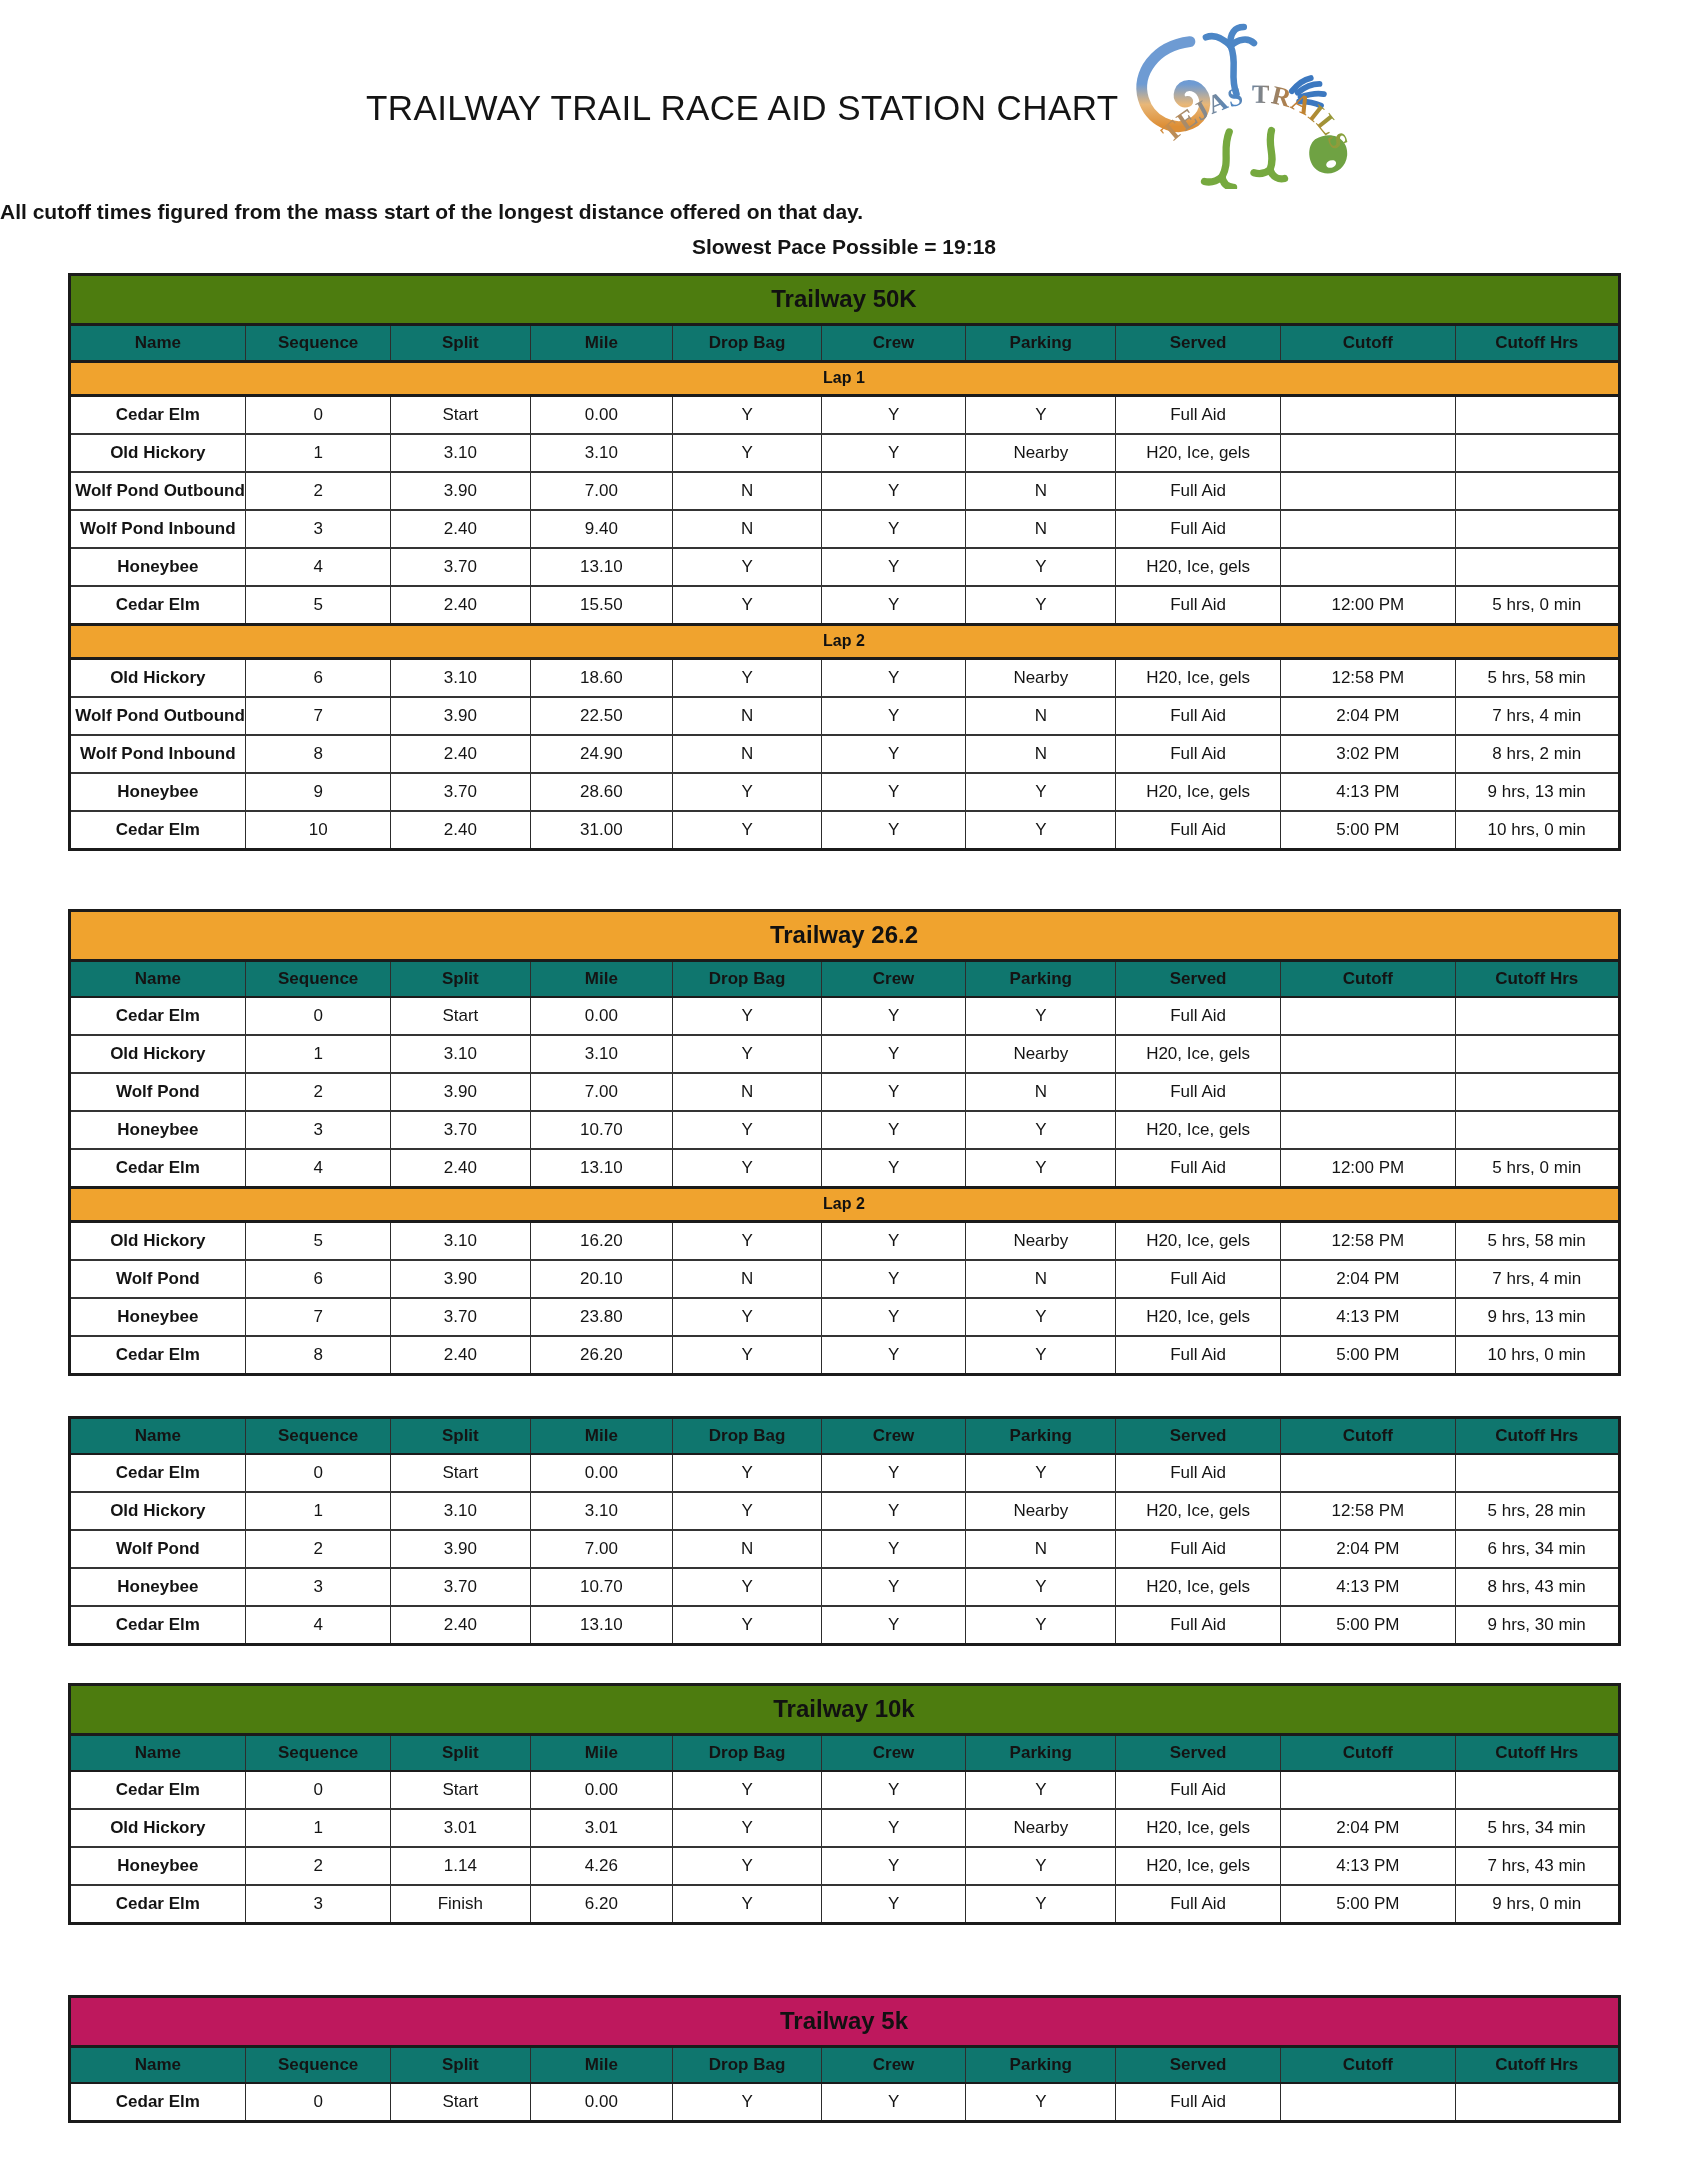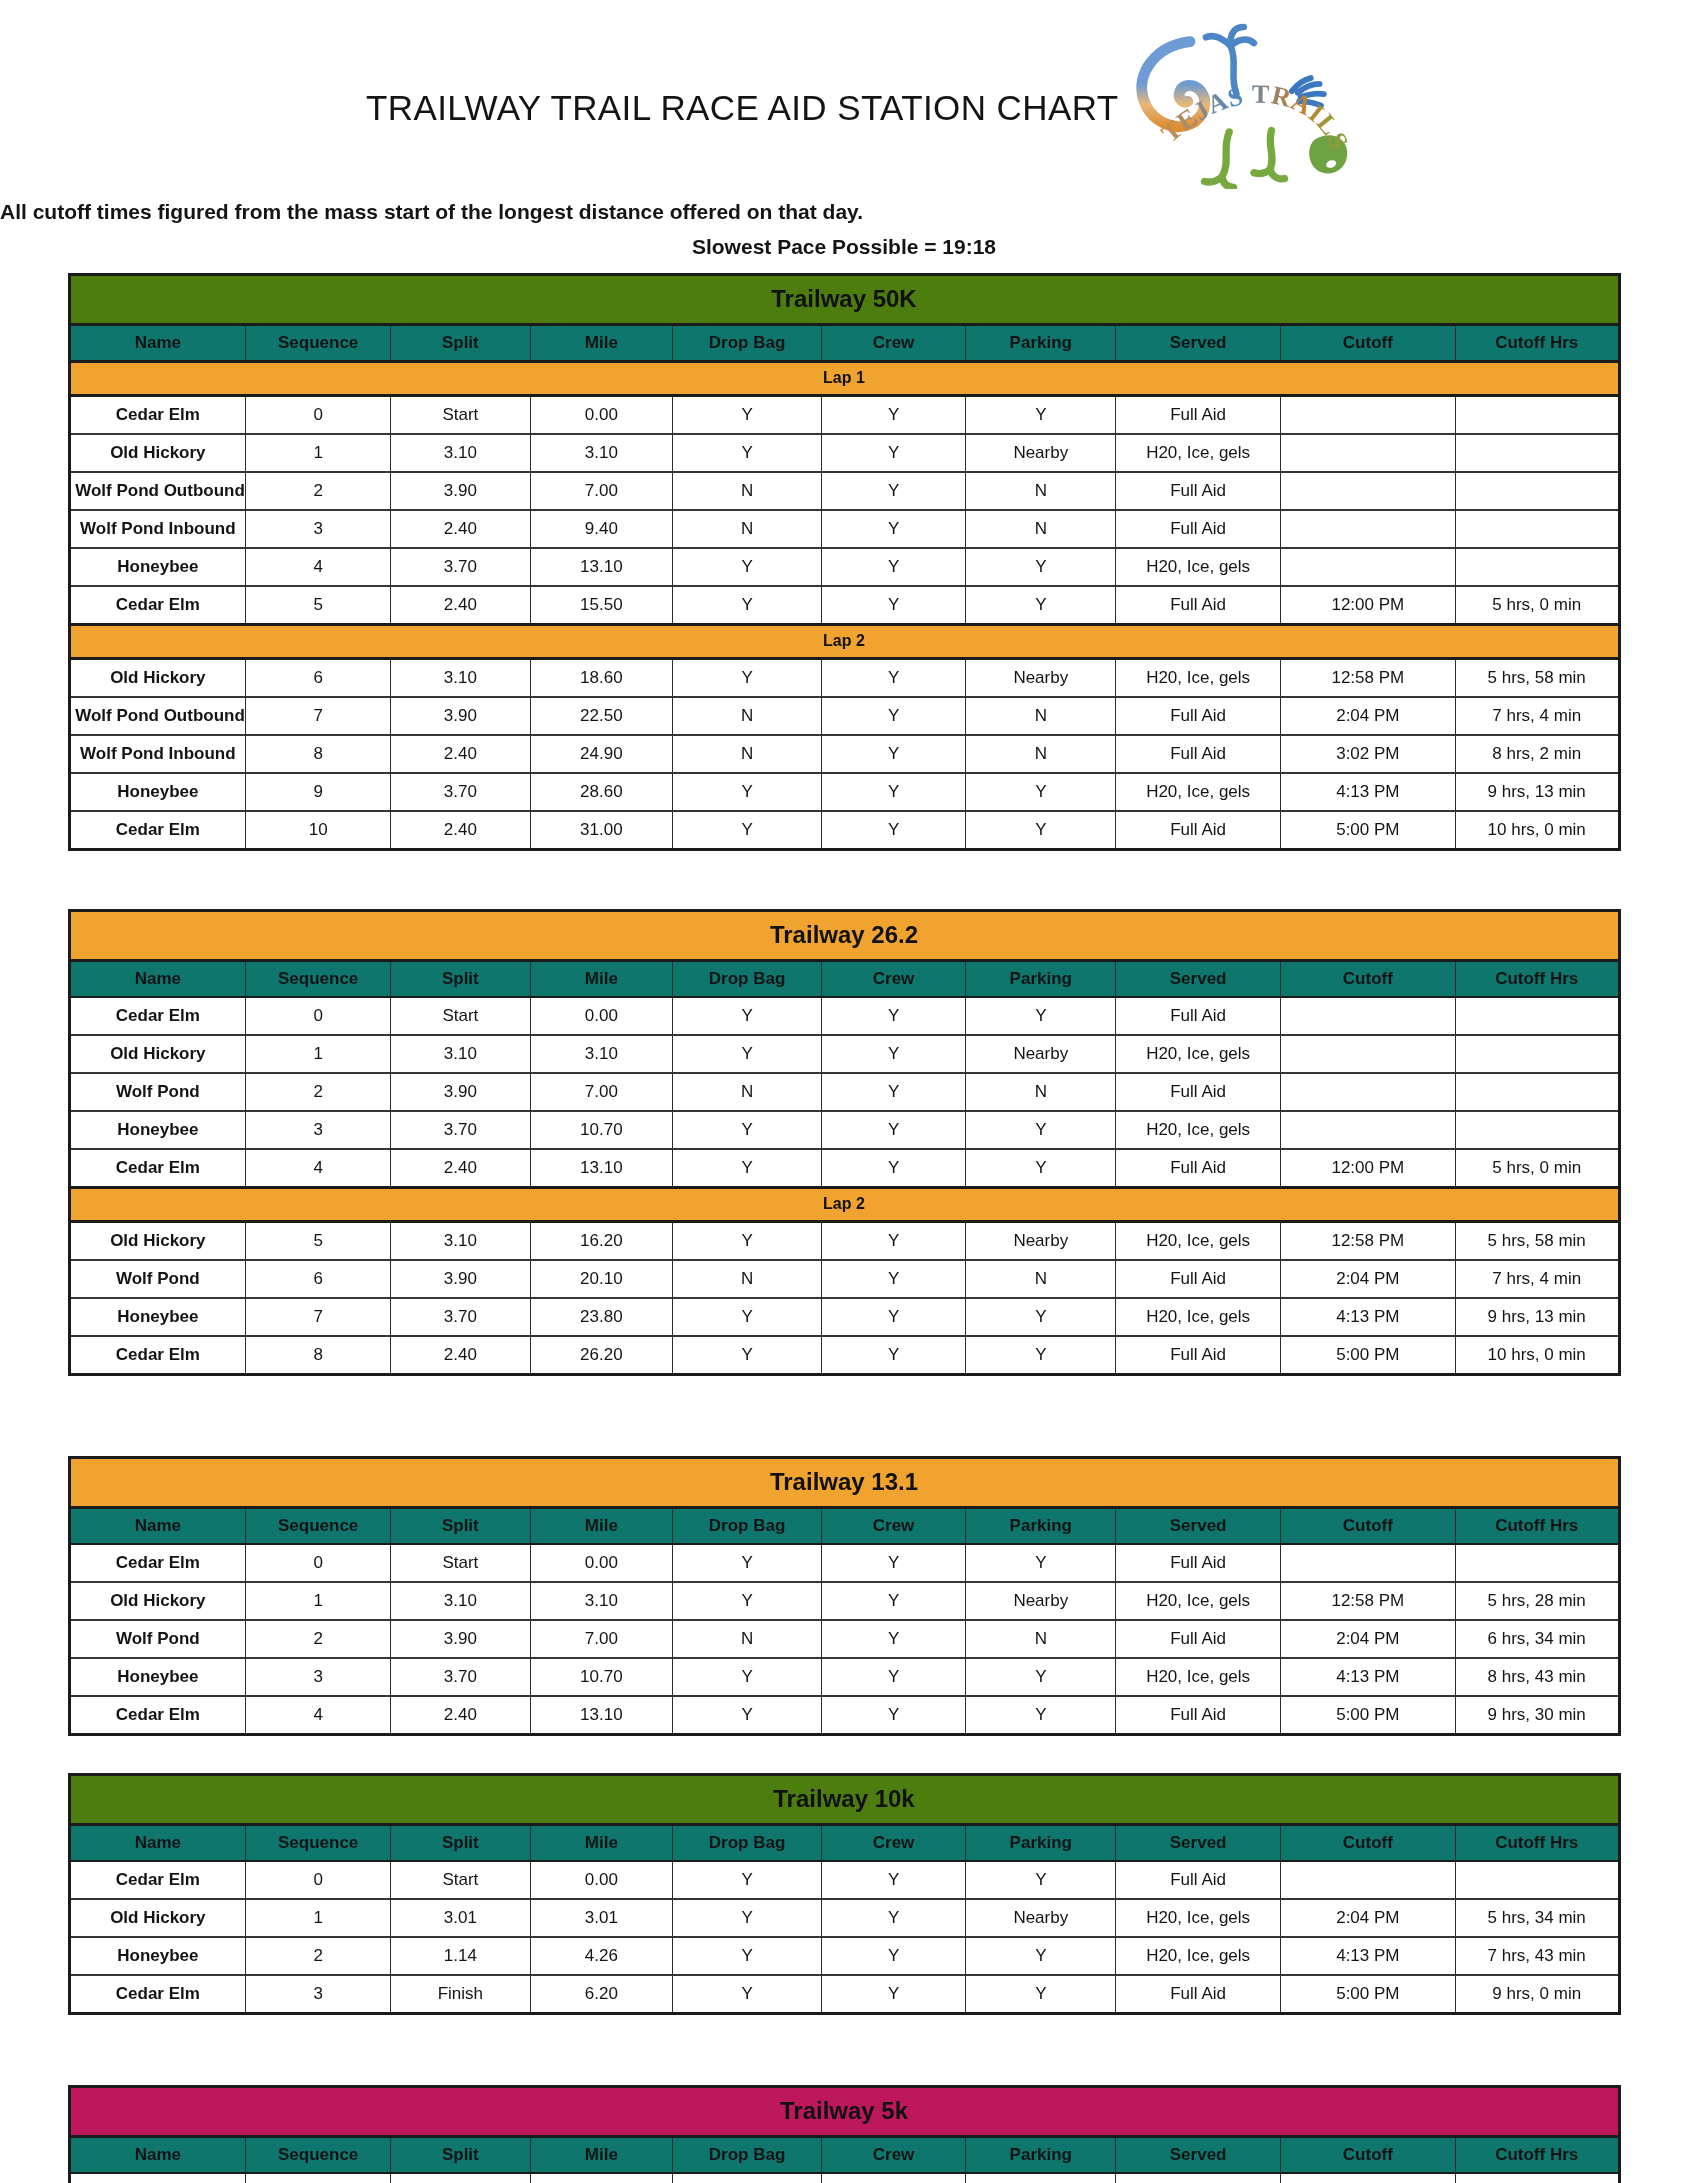--- a/index.html
+++ b/index.html
@@ -278,21 +278,21 @@
             <td class="c-mile">31.00</td>
             <td class="c-drop-bag">Y</td>
             <td class="c-crew">Y</td>
             <td class="c-parking">Y</td>
             <td class="c-served">Full Aid</td>
             <td class="c-cutoff">5:00 PM</td>
             <td class="c-cutoff-hrs">10 hrs, 0 min</td>
           </tr>
         </tbody>
       </table>
-      <table class="race-table" style="margin-bottom: 80px;">
+      <table class="race-table" style="margin-bottom: 40px;">
         <colgroup>
           <col style="width: 11.4%;">
           <col style="width: 9.35%;">
           <col style="width: 9%;">
           <col style="width: 9.2%;">
           <col style="width: 9.6%;">
           <col style="width: 9.3%;">
           <col style="width: 9.7%;">
           <col style="width: 10.6%;">
           <col style="width: 11.3%;">
@@ -436,23 +436,20 @@
           <col style="width: 9%;">
           <col style="width: 9.2%;">
           <col style="width: 9.6%;">
           <col style="width: 9.3%;">
           <col style="width: 9.7%;">
           <col style="width: 10.6%;">
           <col style="width: 11.3%;">
           <col style="width: 10.55%;">
         </colgroup>
         <thead>
-          <tr class="title-band">
-            <th colspan="10" style="background: rgb(240, 163, 46);">Trailway 13.1</th>
-          </tr>
           <tr class="cols">
             <th>Name</th>
             <th>Sequence</th>
             <th>Split</th>
             <th>Mile</th>
             <th>Drop Bag</th>
             <th>Crew</th>
             <th>Parking</th>
             <th>Served</th>
             <th>Cutoff</th>

